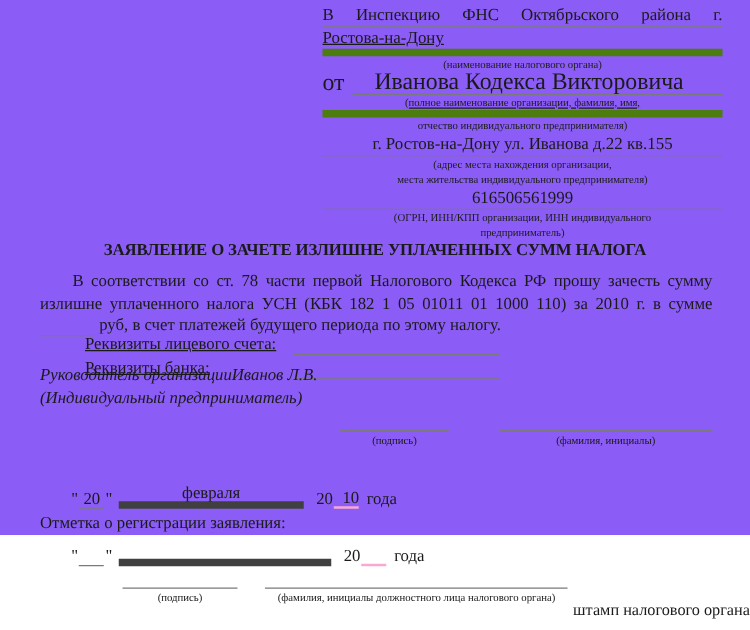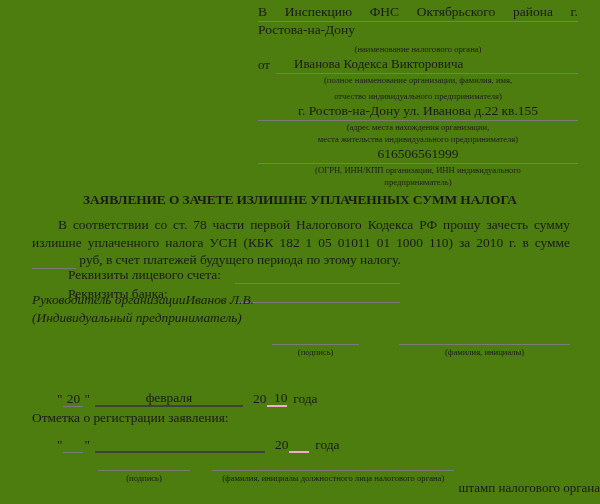--- a/index.html
+++ b/index.html
@@ -11,22 +11,22 @@
     width: 600px;
     height: 504px;
     overflow: hidden;
     font-family: "Liberation Serif", "DejaVu Serif", serif;
     color: #1a1a1a;
     position: relative;
   }
   .page {
     position: relative;
     width: 600px;
-    height: 504px;
-    background: #4d7c0f;
+    height: 428px;
+    background: #8b5cf6;
     padding: 0;
     box-sizing: border-box;
   }
 
   
   .header-block {
     position: absolute;
     left: 258px;
     top: 4px;
     width: 320px;
@@ -48,27 +48,28 @@
     text-align-last: center;
   }
   .hdr-caption {
     font-size: 8.6px;
     line-height: 11.5px;
     text-align: center;
     color: #1d1d1d;
     padding-top: 1px;
   }
   .caption-ruled {
-    border-bottom: 4px solid #4d7c0f;
+    border-bottom: 6px solid #4d7c0f;
+    text-decoration: underline;
   }
 
   .from-row {
     display: flex;
     align-items: flex-end;
-    font-size: 13px;
+    font-size: 19px;
     line-height: 16px;
   }
   .from-label {
     flex: 0 0 auto;
     padding-right: 6px;
     padding-bottom: 1px;
   }
   .from-value {
     flex: 1 1 auto;
     border-bottom: 1px solid #7a7a7a;
@@ -118,20 +119,21 @@
   }
   .req-row {
     display: flex;
     align-items: flex-end;
     font-size: 13.4px;
     line-height: 19px;
     height: 19px;
   }
   .req-label {
     flex: 0 0 167px;
+    text-decoration: underline;
   }
   .req-rule {
     flex: 0 0 165px;
     border-bottom: 1px solid #7a7a7a;
     height: 15px;
   }
 
   
   .signer-block {
     position: absolute;
@@ -193,21 +195,21 @@
     min-width: 20px;
     text-align: center;
     border-bottom: 1px solid #7a7a7a;
     height: 14px;
     line-height: 14px;
   }
   .month-slot {
     display: inline-block;
     width: 148px;
     text-align: center;
-    border-bottom: 2px solid #404040;
+    border-bottom: 6px solid #404040;
     height: 14px;
     line-height: 14px;
     margin-left: 4px;
   }
   .month-slot.long { width: 170px; }
   .yr-prefix { margin-left: 10px; }
   .yy-slot {
     display: inline-block;
     min-width: 20px;
     text-align: right;

